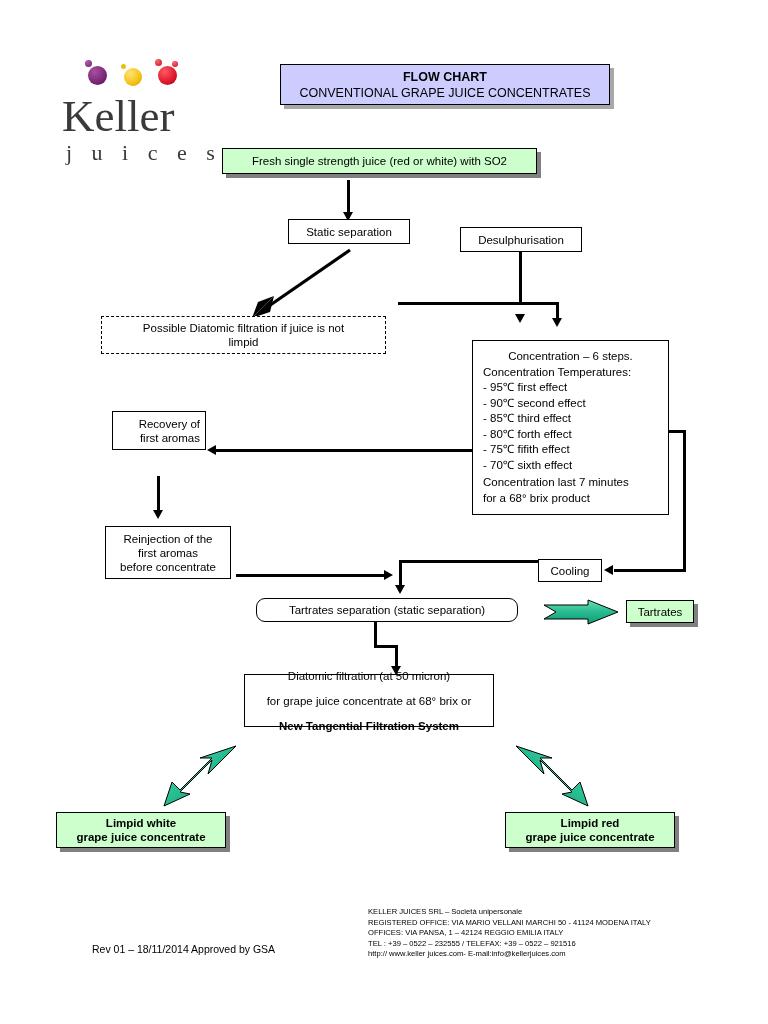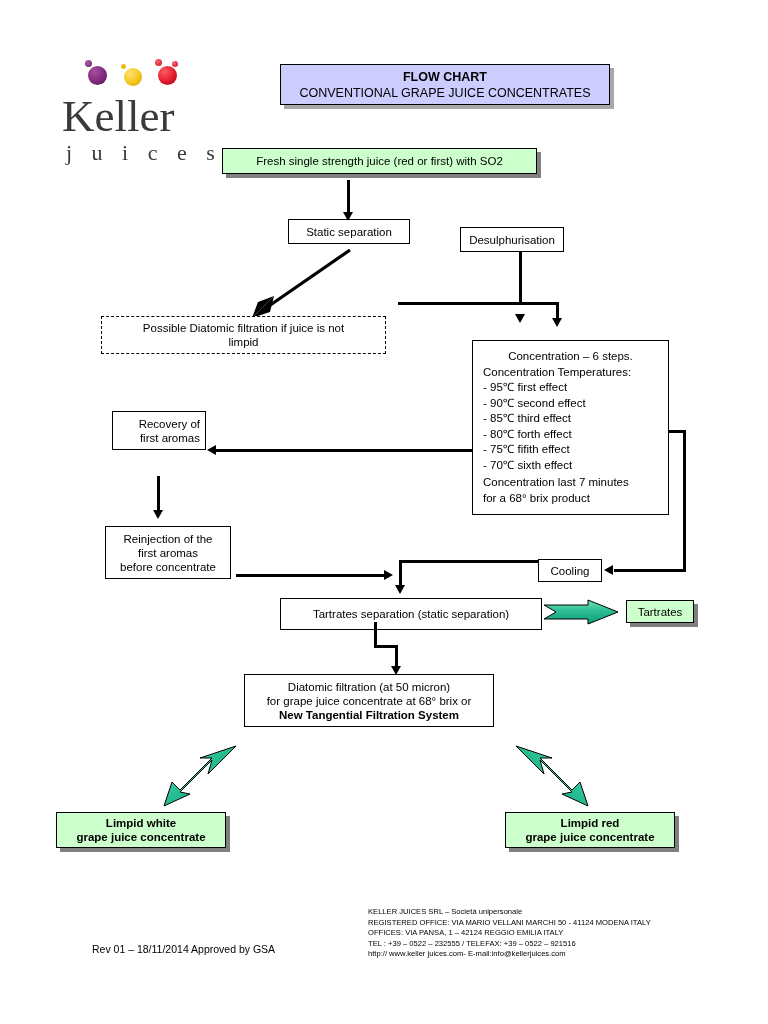--- a/index.html
+++ b/index.html
@@ -170,31 +170,31 @@
     <div id="logo-word">Keller</div>
     <div id="logo-sub">j u i c e s</div>
   </div>
 
   <div class="box lilac" style="left:280px; top:64px; width:330px; height:41px; flex-direction:column; gap:2px;">
     <div class="bold" style="font-size:12.5px;">FLOW CHART</div>
     <div style="font-size:12.5px;">CONVENTIONAL GRAPE JUICE CONCENTRATES</div>
   </div>
 
   <div class="box green" style="left:222px; top:148px; width:315px; height:26px; font-size:11.5px;">
-    <span>Fresh single strength juice (red or first) with SO2</span>
+    <span>Fresh single strength juice (red or white) with SO2</span>
   </div>
 
   <div class="ln" style="left:347px; top:180px; width:3px; height:36px;"></div>
   <div class="arrowhead ah-down" style="left:343px; top:212px;"></div>
 
   <div class="box" style="left:288px; top:219px; width:122px; height:25px;">
     <span>Static separation</span>
   </div>
 
-  <div class="box" style="left:460px; top:227px; width:104px; height:25px;">
+  <div class="box" style="left:460px; top:227px; width:122px; height:25px;">
     <span>Desulphurisation</span>
   </div>
 
   <svg class="diag-arrow" style="left:248px; top:246px;" width="106" height="76" viewBox="0 0 106 76">
     <line x1="102" y1="4" x2="18" y2="62" stroke="#000" stroke-width="3.2"></line>
     <polygon points="4,72 26,50 22,66" fill="#000"></polygon>
     <polygon points="4,72 26,50 10,56" fill="#000"></polygon>
   </svg>
 
   <div class="ln" style="left:519px; top:252px; width:3.2px; height:52px;"></div>
@@ -252,21 +252,21 @@
 
   <div class="box" style="left:538px; top:559px; width:64px; height:23px;">
     <span>Cooling</span>
   </div>
 
   <div class="ln" style="left:668px; top:430px; width:18px; height:3.2px;"></div>
   <div class="ln" style="left:683px; top:430px; width:3.2px; height:140px;"></div>
   <div class="ln" style="left:614px; top:569px; width:72px; height:3.2px;"></div>
   <div class="arrowhead ah-left" style="left:604px; top:565px;"></div>
 
-  <div class="box" style="left:280px; top:598px; width:262px; height:32px;">
+  <div class="box" style="left:256px; top:598px; width:262px; height:24px;border-radius:9px;">
     <span>Tartrates separation (static separation)</span>
   </div>
 
   <svg class="blockarrow" style="left:542px; top:599px;" width="78" height="26" viewBox="0 0 78 26">
     <defs>
       <linearGradient id="gaT" x1="0" y1="0" x2="0" y2="1">
         <stop offset="0%" stop-color="#6fe0bb"></stop>
         <stop offset="45%" stop-color="#2bbd93"></stop>
         <stop offset="100%" stop-color="#0e9c74"></stop>
       </linearGradient>
@@ -276,21 +276,21 @@
 
   <div class="box green" style="left:626px; top:600px; width:68px; height:23px;">
     <span>Tartrates</span>
   </div>
 
   <div class="ln" style="left:374px; top:622px; width:3.2px; height:26px;"></div>
   <div class="ln" style="left:374px; top:645px; width:24px; height:3.2px;"></div>
   <div class="ln" style="left:395px; top:645px; width:3.2px; height:25px;"></div>
   <div class="arrowhead ah-down" style="left:391px; top:666px;"></div>
 
-  <div class="box" style="left:244px; top:674px; width:250px; height:53px; flex-direction:column;">
+  <div class="box" style="left:244px; top:674px; width:250px; height:53px; flex-direction:column;gap:11px;">
     <span>Diatomic filtration (at 50 micron)</span>
     <span>for grape juice concentrate at 68° brix or</span>
     <span class="bold">New Tangential Filtration System</span>
   </div>
 
   <svg class="blockarrow" style="left:160px; top:744px;" width="84" height="68" viewBox="0 0 84 68">
     <defs>
       <linearGradient id="gaL" x1="0" y1="0" x2="1" y2="1">
         <stop offset="0%" stop-color="#5fdcb5"></stop>
         <stop offset="50%" stop-color="#24bb90"></stop>

